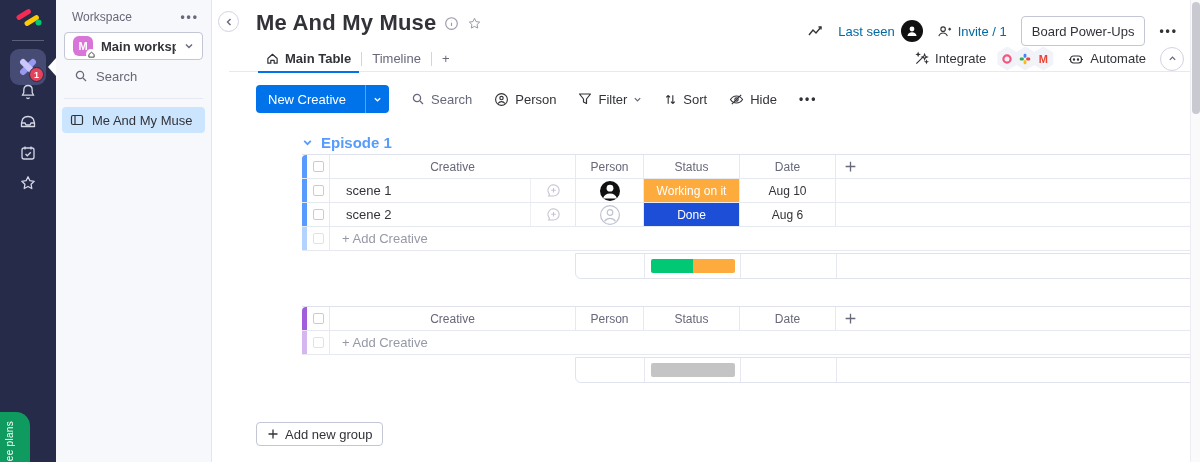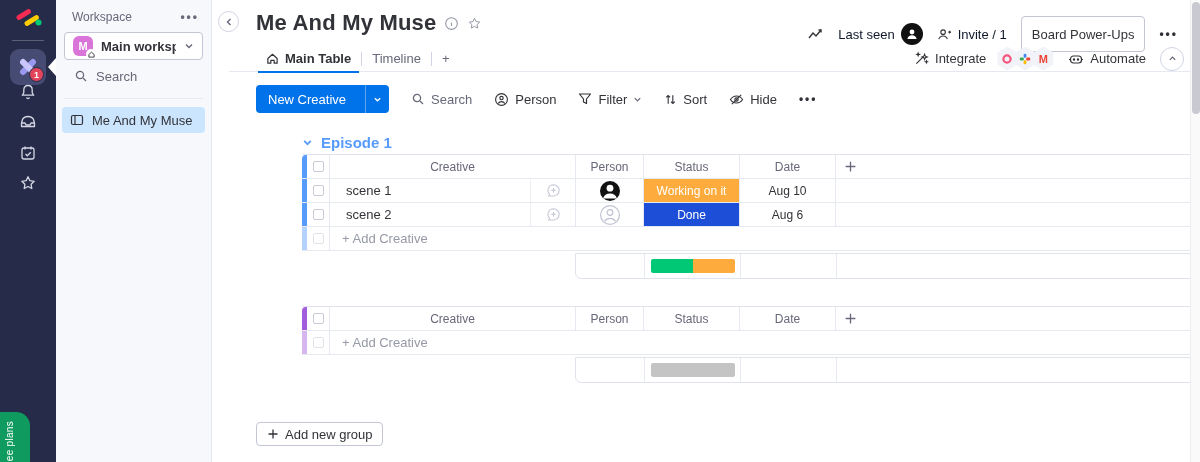--- a/index.html
+++ b/index.html
@@ -43,23 +43,23 @@
   .collapse-btn { position:absolute; left:218px; top:11px; width:21px; height:21px; border-radius:50%;
     background:#fff; border:1px solid #d0d4e4; color:#676879; display:flex; align-items:center; justify-content:center; z-index:8; font-size:11px; }
 
   
   .content { position:absolute; left:229px; top:0; width:971px; height:462px; background:#fff; }
   .bh { display:flex; align-items:flex-start; justify-content:space-between; padding:10px 22px 0 27px; height:46px; }
   .bh-left { display:flex; align-items:center; gap:8px; }
   .board-title { font-size:22px; font-weight:700; letter-spacing:.2px; }
   .ticon { color:#9699a6; display:flex; align-items:center; }
   .bh-right { display:flex; align-items:center; gap:14px; padding-top:6px; }
-  .bh-item { display:flex; align-items:center; gap:6px; font-size:13px; color:#0f172a; }
+  .bh-item { display:flex; align-items:center; gap:6px; font-size:13px; color:#0369a1; }
   .avatar-sm { width:22px; height:22px; border-radius:50%; background:#111; display:flex; align-items:center; justify-content:center; }
-  .btn-outline { border:1px solid #c3c6d4; border-radius:4px; height:36px; display:flex; align-items:center; padding:11px 10px;
+  .btn-outline { border:1px solid #c3c6d4; border-radius:4px; height:30px; display:flex; align-items:center; padding:11px 10px;
     font-size:13px; background:#fff; }
 
   .subheader { display:flex; align-items:center; justify-content:space-between; height:26px; margin:0; padding:0 16px 0 27px;
     border-bottom:1px solid #e6e9ef; }
   .tabs { display:flex; align-items:center; height:26px; }
   .tab { display:flex; align-items:center; gap:6px; font-size:13px; color:#676879; padding:0 10px; height:26px; position:relative; }
   .tab.active { color:#323338; font-weight:700; }
   .tab.active::after { content:""; position:absolute; left:2px; right:2px; bottom:-1px; height:2px; background:#0073ea; }
   .tab-sep { width:1px; height:14px; background:#d0d4e4; }
   .sub-right { display:flex; align-items:center; gap:14px; }

